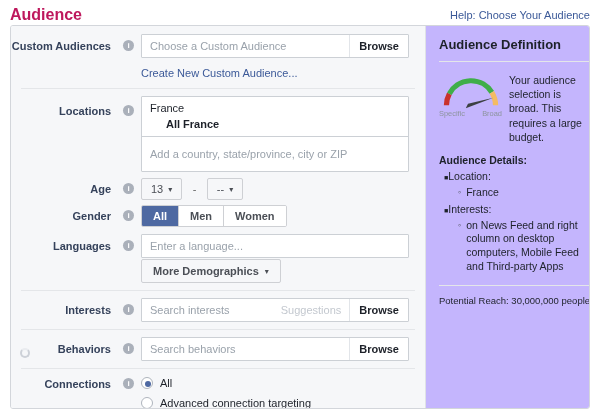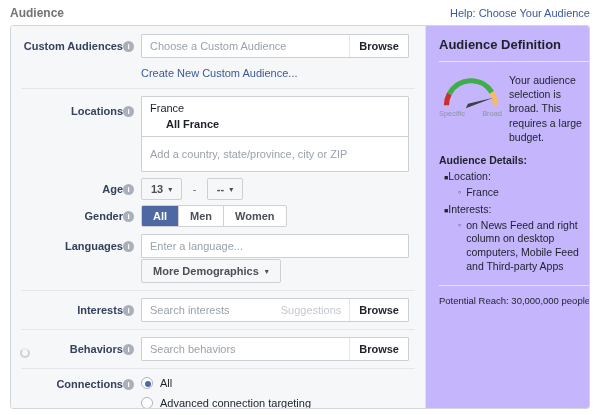--- a/index.html
+++ b/index.html
@@ -1,28 +1,28 @@
 <!DOCTYPE html>
 <html><head>
 <meta charset="utf-8">
 <style>
   * { margin:0; padding:0; box-sizing:border-box; }
   html,body { width:600px; height:415px; background:#fff; overflow:hidden;
     font-family:"Liberation Sans","DejaVu Sans",sans-serif; }
   .header { display:flex; justify-content:space-between; align-items:center; padding:6px 10px 5px 10px; }
-  .page-title { font-size:12px; font-weight:bold; color:#737373; }
+  .page-title { font-size:16px; font-weight:bold; color:#be185d; }
   .help-link { font-size:11px; color:#3b5998; text-decoration:none; cursor:pointer; }
   .card { position:absolute; left:10px; top:25px; width:580px; height:384px;
     border:1px solid #d3d6db; border-radius:3px; display:flex; background:#fff; overflow:hidden; }
   .form { width:415px; flex:none; background:#f6f7f9; border-right:1px solid #dfe2e6;
     padding-top:8px; position:relative; }
   .row { display:flex; align-items:center; padding-right:9px; }
   .row.top { align-items:flex-start; }
   .lbl { width:130px; flex:none; text-align:right; padding-right:7px; font-size:11px;
-    font-weight:bold; color:#35425b; display:flex; justify-content:flex-end; align-items:flex-end; gap:0; }
+    font-weight:bold; color:#35425b; display:flex; justify-content:flex-end; align-items:flex-start; gap:12px; }
   .info { width:11px; height:11px; flex:none; border-radius:50%; background:#aab0ba; color:#fff;
     font-size:8px; font-weight:bold; font-style:normal; display:inline-flex;
     align-items:center; justify-content:center; cursor:pointer; }
   .field { flex:1; }
   .input-group { display:flex; align-items:center; height:24px; background:#fff;
     border:1px solid #ccd0d5; border-radius:1px; width:268px; }
   .input-group input { flex:1; min-width:0; border:0; outline:none; height:100%; padding:0 8px;
     font-size:11px; color:#1d2129; font-family:inherit; background:transparent; }
   input::placeholder { color:#9aa2ab; }
   .suggestions { font-size:11px; color:#c3c8cf; padding:0 8px; white-space:nowrap; cursor:default; }
@@ -30,21 +30,21 @@
     display:flex; align-items:center; border-left:1px solid #e2e5e9; cursor:pointer; white-space:nowrap; }
   .link { font-size:11px; color:#3b5998; cursor:pointer; }
   .divider { border:0; border-top:1px solid #e4e6e9; margin:7px 10px; }
   .loc-box { width:268px; background:#fff; border:1px solid #ccd0d5; border-radius:1px; }
   .loc-sel { padding:5px 8px 6px 8px; font-size:11px; color:#1d2129; }
   .loc-line2 { font-weight:bold; margin:4px 0 0 16px; }
   .loc-box input { width:100%; border:0; border-top:1px solid #ccd0d5; outline:none; height:24px;
     padding:17px 8px; font-size:11px; font-family:inherit; }
   .sel-btn { height:22px; display:inline-flex; align-items:center; gap:5px; padding:0 9px;
     background:#f6f7f9; border:1px solid #ced0d4; border-radius:2px; font-size:11px;
-    font-weight:bold; color:#4b4f56; cursor:pointer; font-family:inherit; }
+    font-weight:normal; color:#4b4f56; cursor:pointer; font-family:inherit; }
   .caret { font-size:8px; color:#4b4f56; }
   .dash { margin:0 6px; font-size:11px; color:#666; }
   .seg { display:inline-flex; height:22px; border:1px solid #ced0d4; border-radius:2px; overflow:hidden; background:#fff; }
   .seg-btn { padding:0 11px; display:flex; align-items:center; font-size:11px; font-weight:bold;
     color:#4b4f56; background:#fff; border:0; border-left:1px solid #ced0d4; cursor:pointer; font-family:inherit; }
   .seg-btn:first-child { border-left:0; }
   .seg-btn.selected { background:#4e69a2; color:#fff; }
   .btn { height:24px; display:inline-flex; align-items:center; gap:6px; padding:0 11px;
     background:#f6f7f9; border:1px solid #ced0d4; border-radius:2px; font-size:11px;
     font-weight:bold; color:#4b4f56; cursor:pointer; font-family:inherit; }

